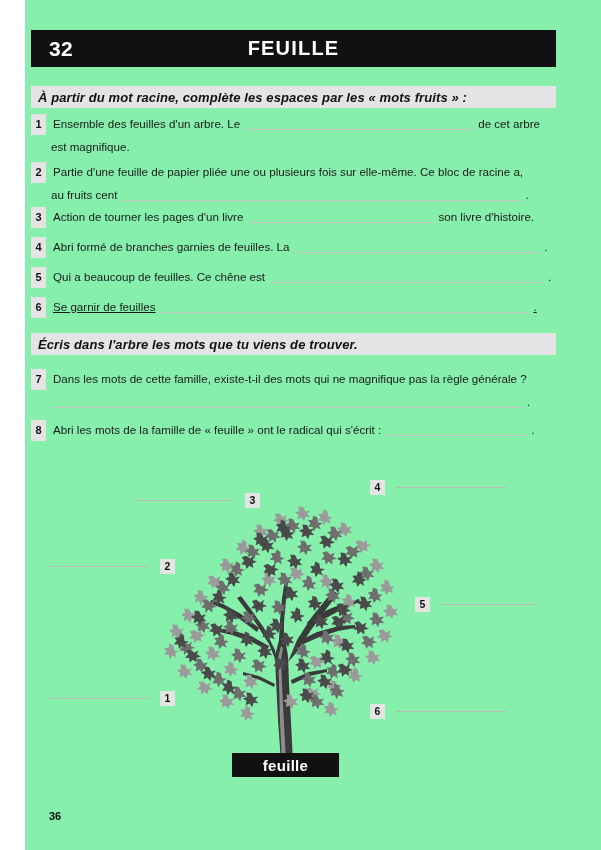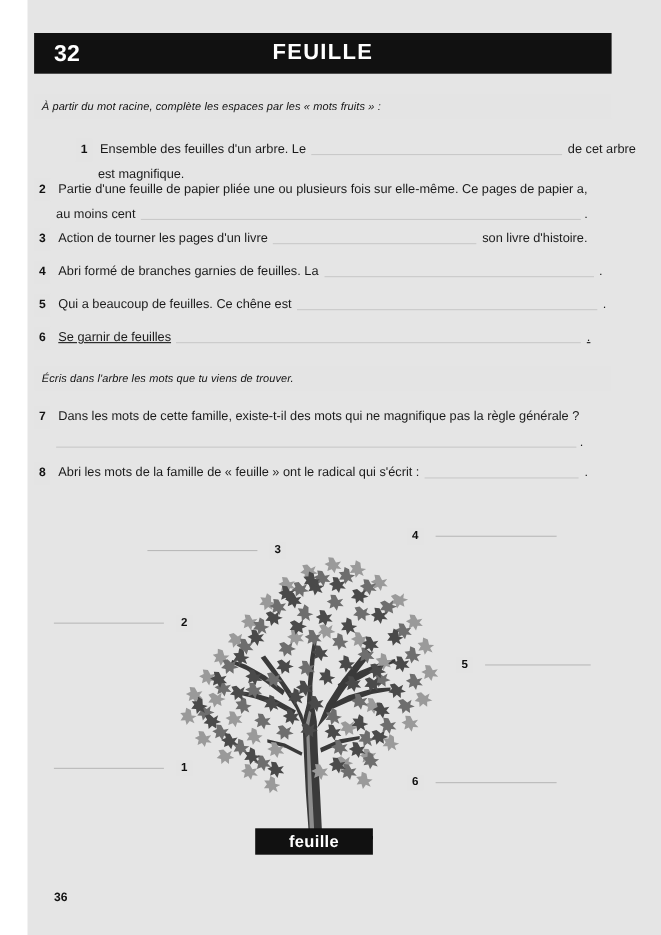--- a/index.html
+++ b/index.html
@@ -15,21 +15,21 @@
     font-family: "Liberation Sans", sans-serif;
     color: #1a1a1a;
     -webkit-font-smoothing: antialiased;
   }
 
   
   #page {
     position: absolute;
     left: 0; top: 0;
     width: 601px; height: 850px;
-    background: #e5e5e5;
+    background: #86efac;
   }
   .edge-strip {
     position: absolute;
     left: 0; top: 0;
     width: 25px; height: 850px;
     background: #ffffff;
   }
 
   
   .header-bar {
@@ -63,22 +63,22 @@
     left: 31px;
     width: 525px;
     height: 22px;
     background: #e4e4e4;
     display: flex;
     align-items: center;
     box-sizing: border-box;
     padding-left: 7px;
   }
   .band span {
-    font-size: 10px;
-    font-weight: normal;
+    font-size: 13px;
+    font-weight: bold;
     font-style: italic;
     color: #111111;
     letter-spacing: 0.1px;
   }
   #band1 { top: 86px; }
   #band2 { top: 333px; }
 
   
   .ex {
     position: absolute;
@@ -206,22 +206,22 @@
   </div>
 
   <div class="band" id="band1">
     <span>À partir du mot racine, complète les espaces par les  « mots fruits » :</span>
   </div>
   <div class="band" id="band2">
     <span>Écris dans l'arbre les mots que tu viens de trouver.</span>
   </div>
 
   <div id="exercise-list">
-      <div class="ex" style="top: 125px; margin-left: 38px;"><span class="ex-num">1</span><span class="ex-body"><span>Ensemble des feuilles d'un arbre. Le</span><span class="rule" style="width: 228px; margin-left: 5px; margin-right: 5px;"></span><span>de cet arbre</span></span><span class="line2"><span>est magnifique.</span></span></div>
-      <div class="ex" style="top: 161px;"><span class="ex-num">2</span><span class="ex-body"><span>Partie d'une feuille de papier pliée une ou plusieurs fois sur elle-même. Ce pages de papier a,</span></span><span class="line2"><span>au moins cent</span><span class="rule" style="width: 400px; margin-left: 5px; margin-right: 3px;"></span><span>.</span></span></div>
+      <div class="ex" style="top: 113px;"><span class="ex-num">1</span><span class="ex-body"><span>Ensemble des feuilles d'un arbre. Le</span><span class="rule" style="width: 228px; margin-left: 5px; margin-right: 5px;"></span><span>de cet arbre</span></span><span class="line2"><span>est magnifique.</span></span></div>
+      <div class="ex" style="top: 161px;"><span class="ex-num">2</span><span class="ex-body"><span>Partie d'une feuille de papier pliée une ou plusieurs fois sur elle-même. Ce bloc de racine a,</span></span><span class="line2"><span>au fruits cent</span><span class="rule" style="width: 400px; margin-left: 5px; margin-right: 3px;"></span><span>.</span></span></div>
       <div class="ex" style="top: 206px;"><span class="ex-num">3</span><span class="ex-body"><span>Action de tourner les pages d'un livre</span><span class="rule" style="width: 185px; margin-left: 5px; margin-right: 5px;"></span><span>son livre d'histoire.</span></span></div>
       <div class="ex" style="top: 236px;"><span class="ex-num">4</span><span class="ex-body"><span>Abri formé de branches garnies de feuilles. La</span><span class="rule" style="width: 245px; margin-left: 5px; margin-right: 5px;"></span><span>.</span></span></div>
       <div class="ex" style="top: 266px;"><span class="ex-num">5</span><span class="ex-body"><span>Qui a beaucoup de feuilles. Ce chêne est</span><span class="rule" style="width: 273px; margin-left: 5px; margin-right: 5px;"></span><span>.</span></span></div>
       <div class="ex" style="top: 296px; text-decoration: underline;"><span class="ex-num">6</span><span class="ex-body"><span>Se garnir de feuilles</span><span class="rule" style="width: 368px; margin-left: 5px; margin-right: 5px;"></span><span>.</span></span></div>
       <div class="ex" style="top: 368px;"><span class="ex-num">7</span><span class="ex-body"><span>Dans les mots de cette famille, existe-t-il des mots qui ne magnifique pas la règle générale ?</span></span><span class="line2"><span class="rule" style="width: 473px; margin-left: 0px; margin-right: 3px;"></span><span>.</span></span></div>
       <div class="ex" style="top: 419px;"><span class="ex-num">8</span><span class="ex-body"><span>Abri les mots de la famille de  « feuille » ont le radical qui s'écrit :</span><span class="rule" style="width: 140px; margin-left: 5px; margin-right: 5px;"></span><span>.</span></span></div>
     </div>
 
   <div id="illus">
 

